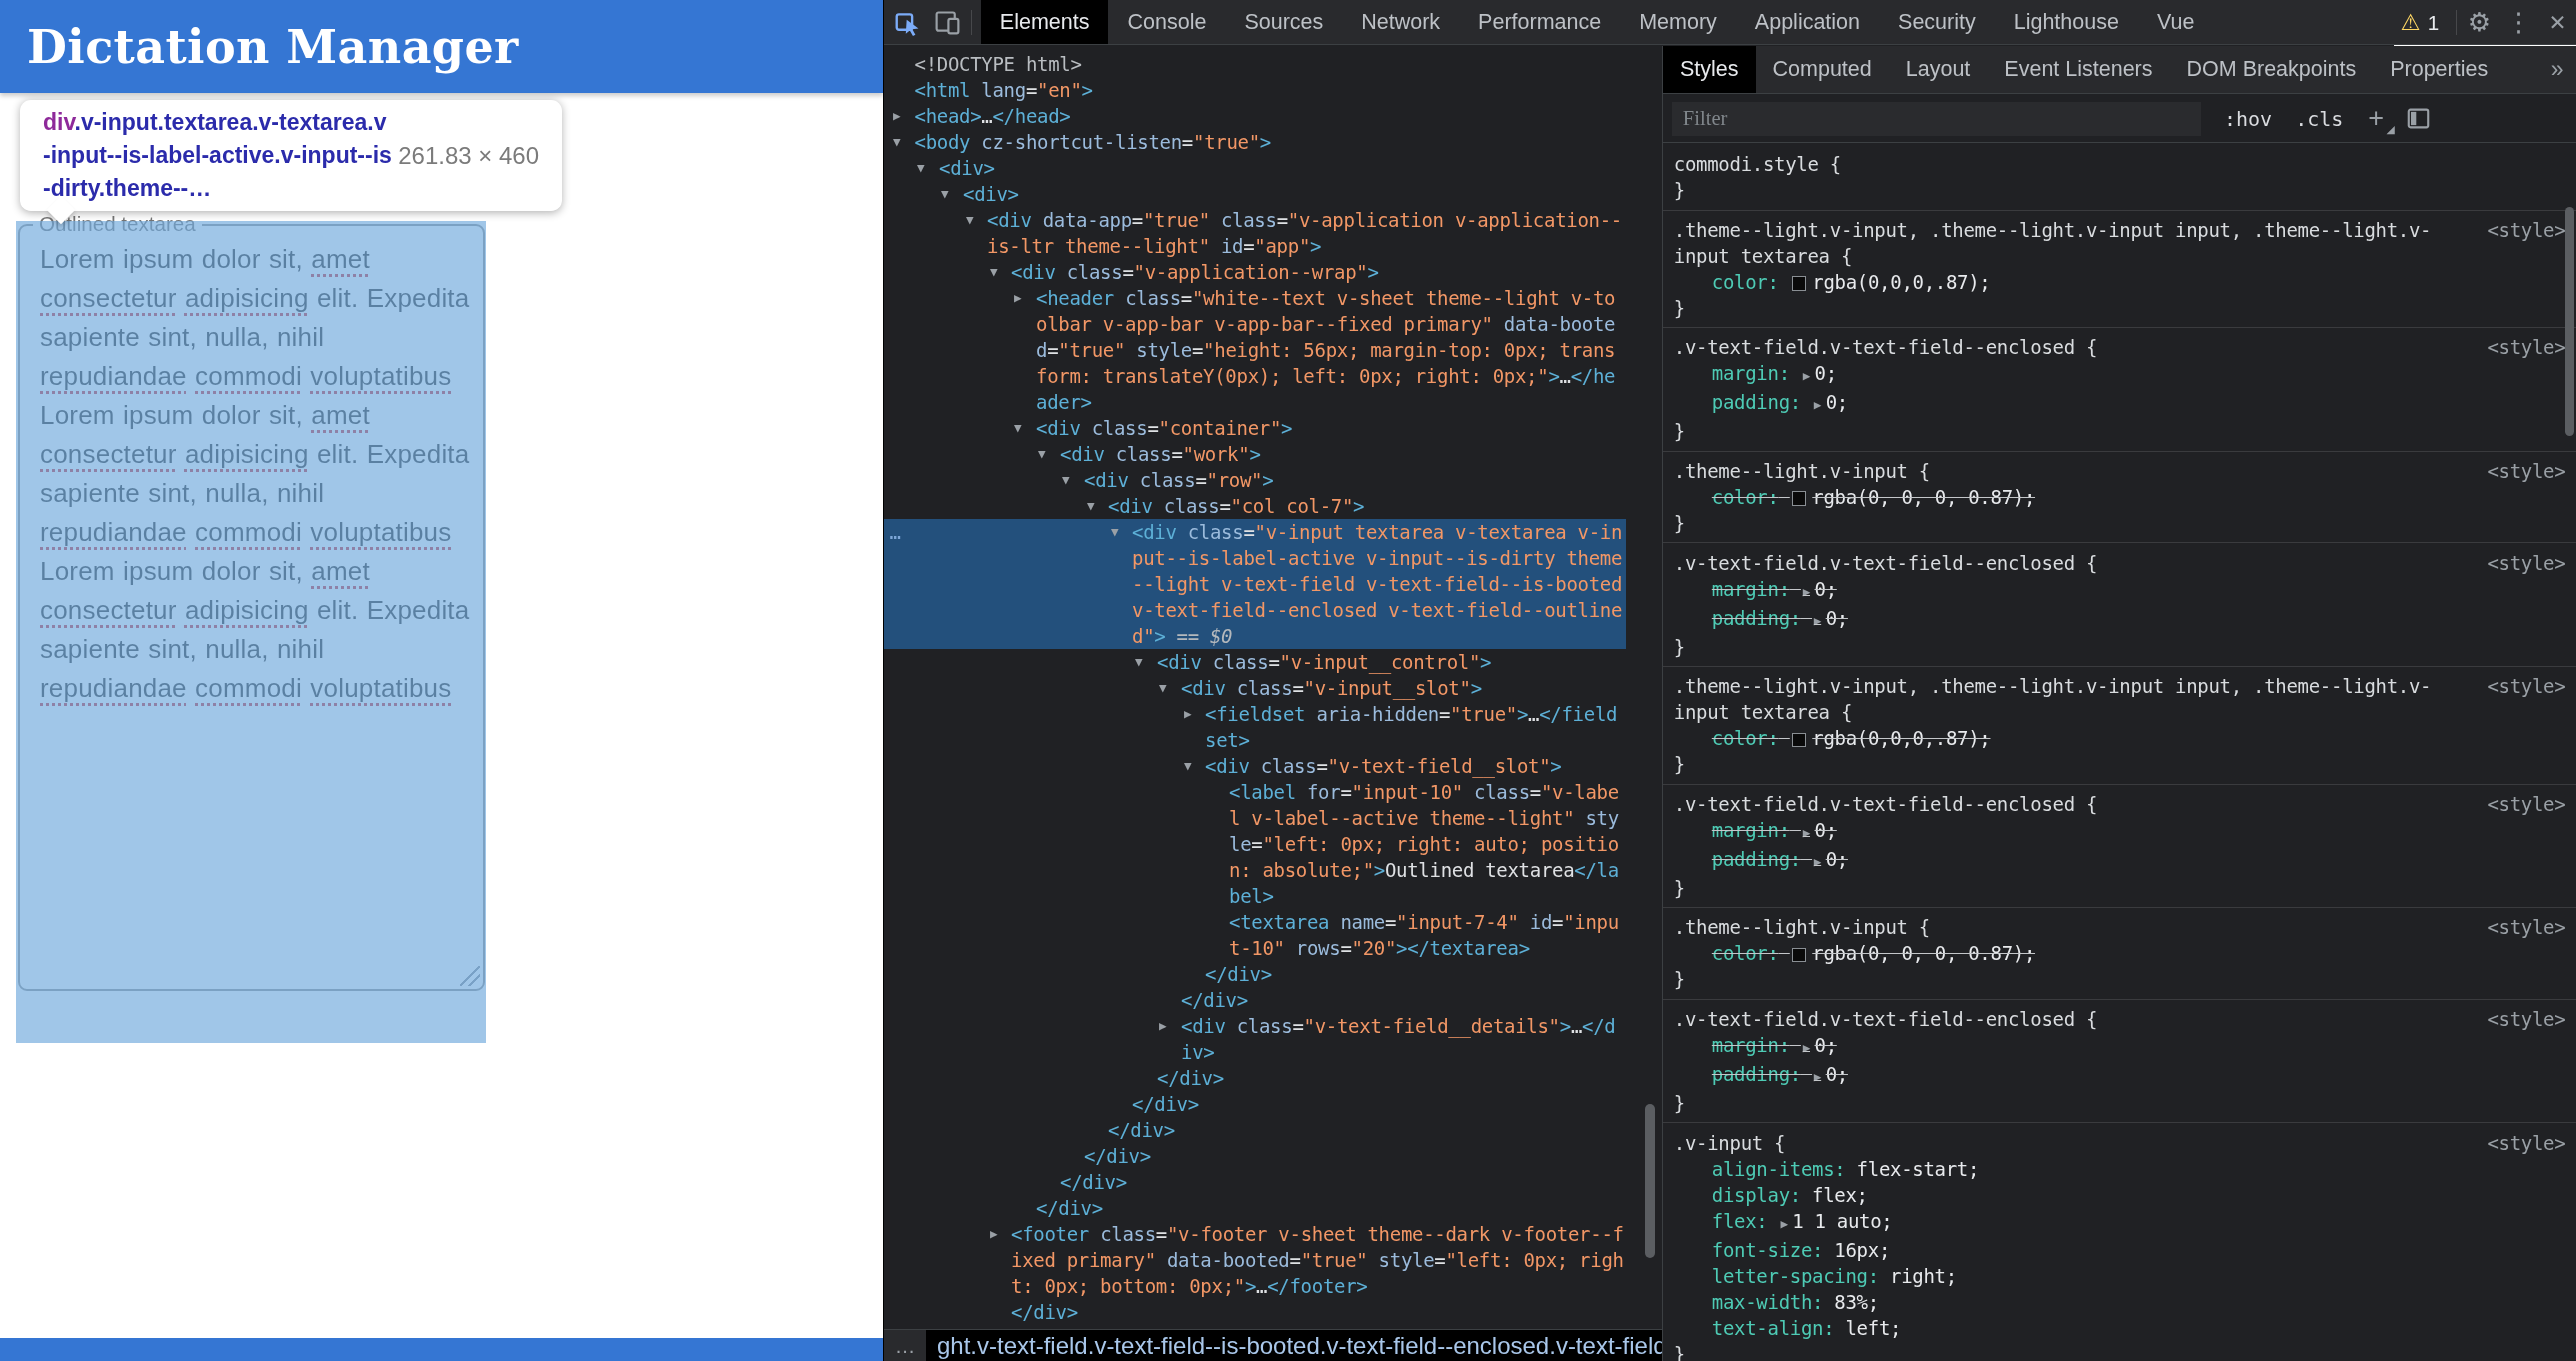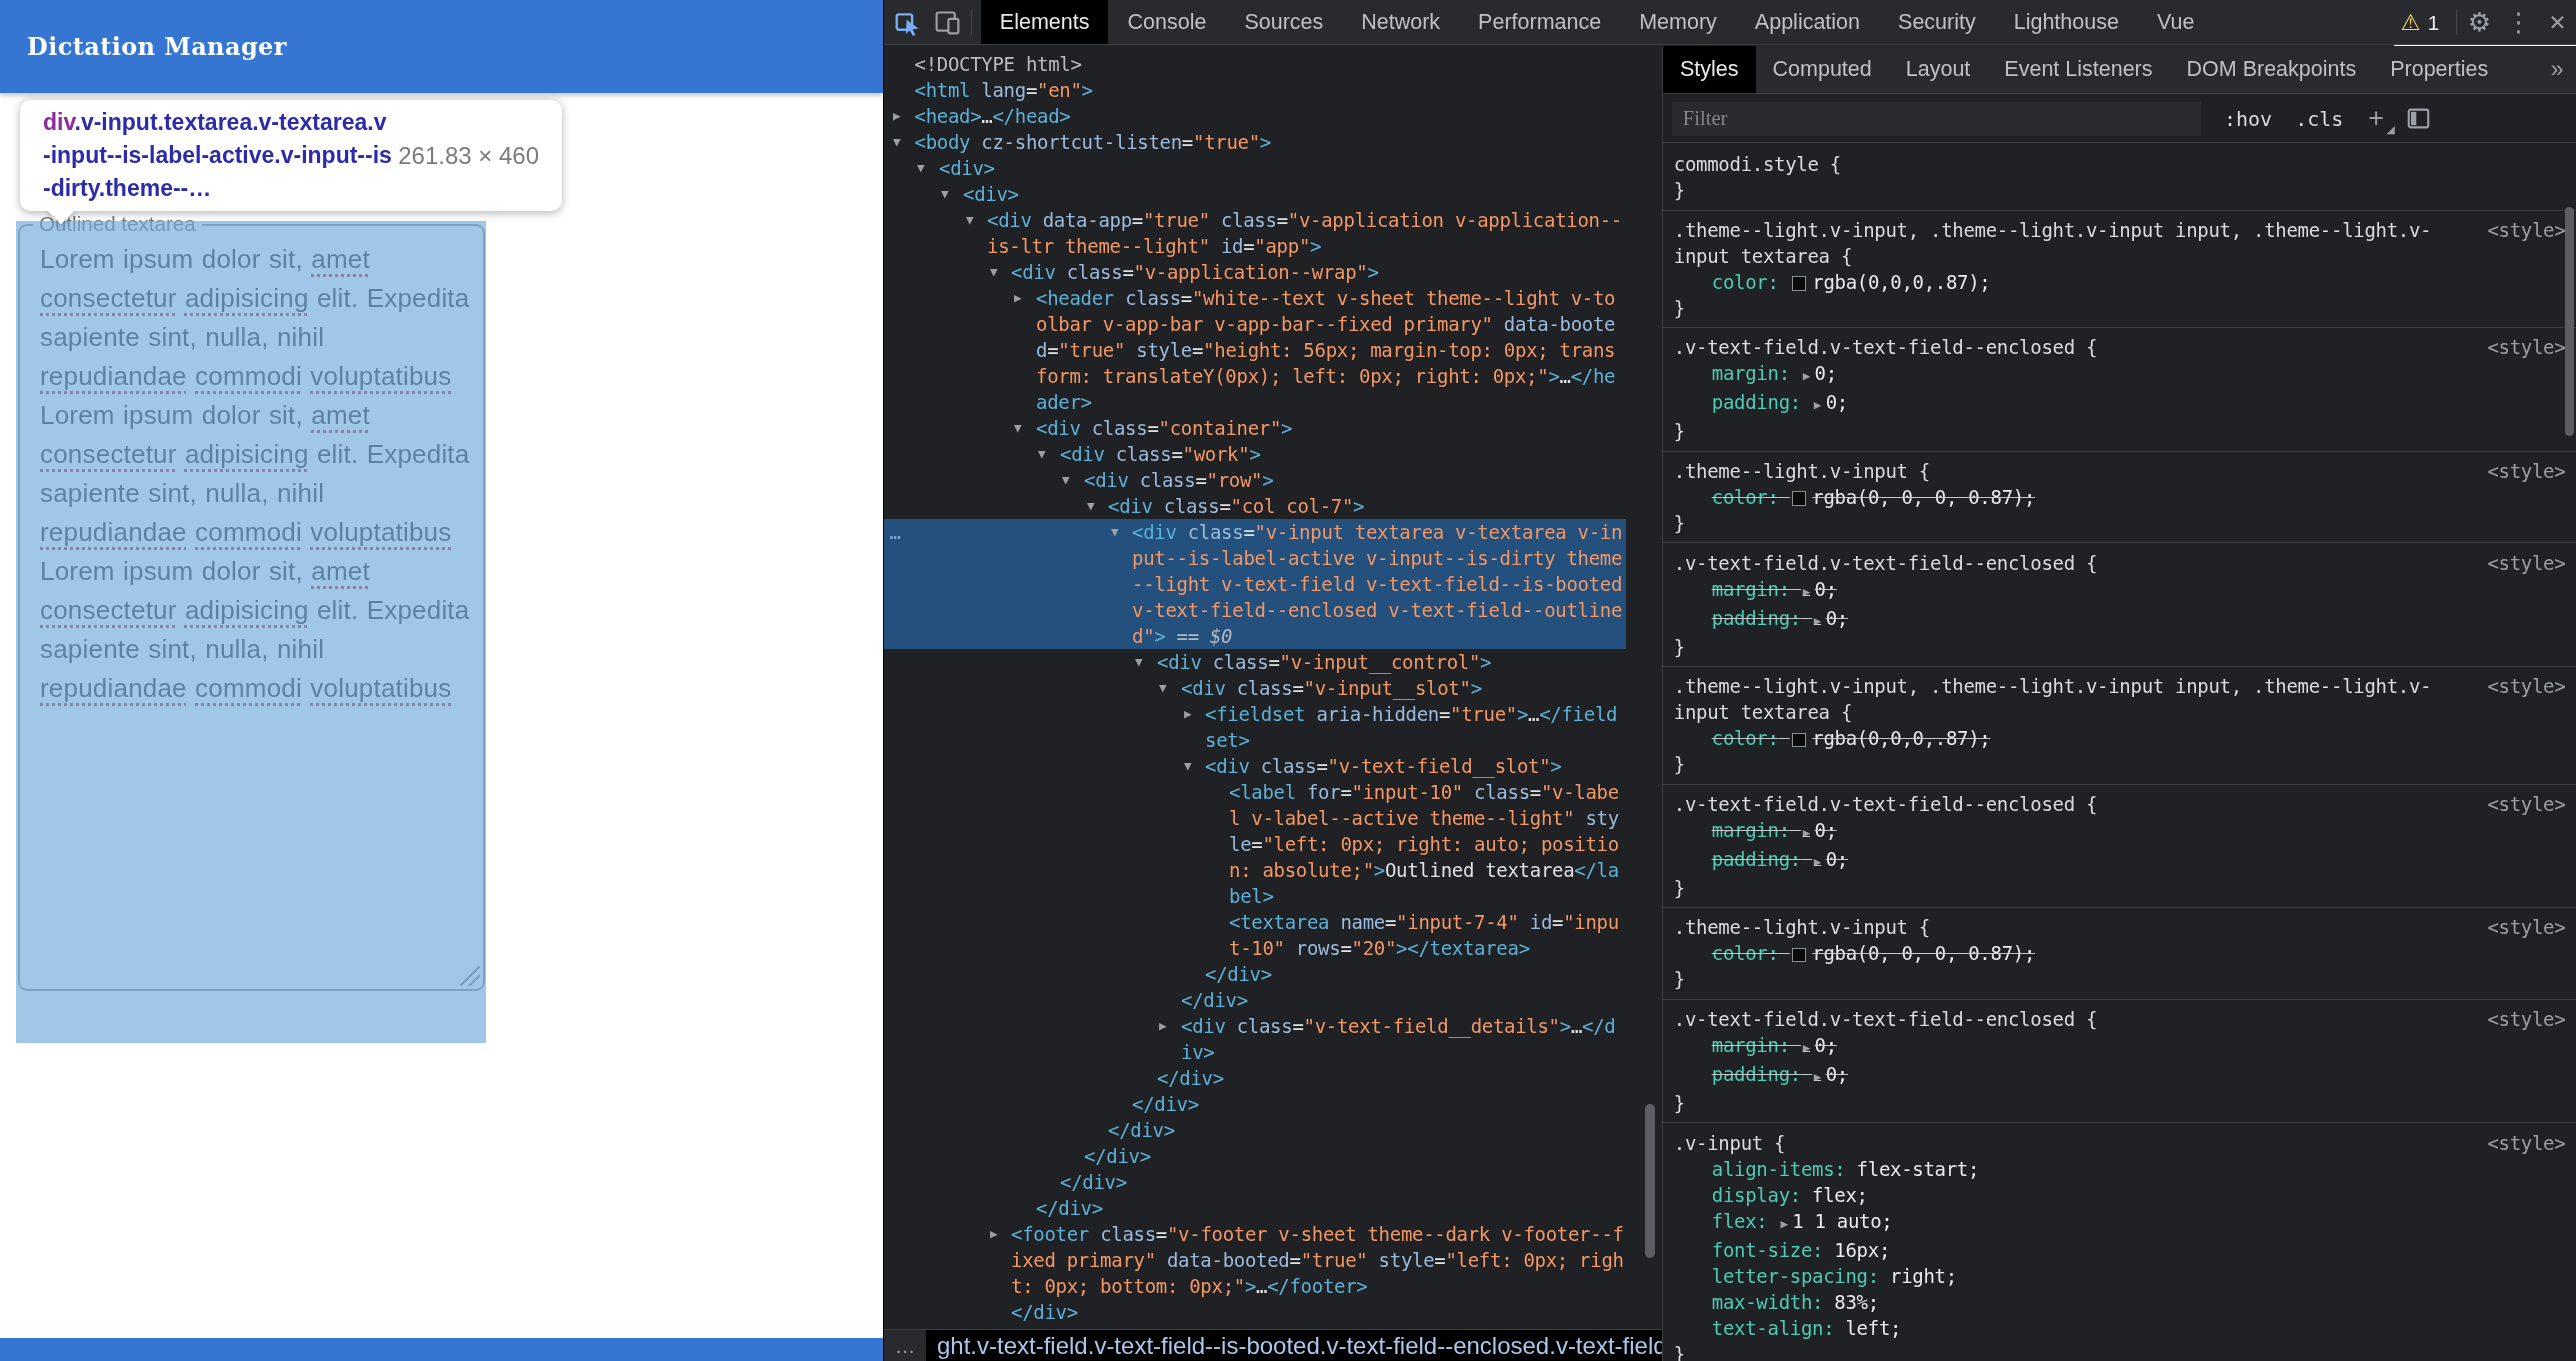--- a/index.html
+++ b/index.html
@@ -5,21 +5,21 @@
   * { margin:0; padding:0; box-sizing:border-box; }
   html,body { width:2576px; height:1362px; overflow:hidden; background:#fff;
               font-family:"Liberation Sans", sans-serif; }
   #stage { position:relative; width:2576px; height:1362px; }
 
   
   #page { position:absolute; left:0; top:0; width:883px; height:1362px; background:#fff; overflow:hidden; }
   #app-header { position:absolute; left:0; top:0; width:883px; height:93px; background:#3576d3;
                 display:flex; align-items:center; padding-left:27px;
                 box-shadow:0 2.7px 4.5px rgba(0,0,0,.2); }
-  #app-title { color:#fff; font-family:"DejaVu Serif", serif; font-weight:700; font-size:24px; letter-spacing:0.4px; }
+  #app-title { color:#fff; font-family:"DejaVu Serif", serif; font-weight:700; font-size:46px; letter-spacing:0.4px; }
   #app-footer { position:absolute; left:0; top:1338px; width:883px; height:23px; background:#3576d3; }
 
   
   #field-outline { position:absolute; left:18px; top:224px; width:467px; height:767px;
                    border:2.2px solid rgba(0,0,0,.42); border-radius:9px; }
   #field-label { position:absolute; left:12.6px; top:-14.4px; background:#fff; padding:0 6.3px;
                  font-size:20.6px; color:rgba(0,0,0,.54); }
   #field-text { position:absolute; left:20px; top:14.4px; width:434px; font-size:26px;
                 line-height:39px; color:rgba(0,0,0,.8); letter-spacing:0.2px; word-spacing:0.9px; }
   #field-text .miss { text-decoration:underline dotted #c9353f;

